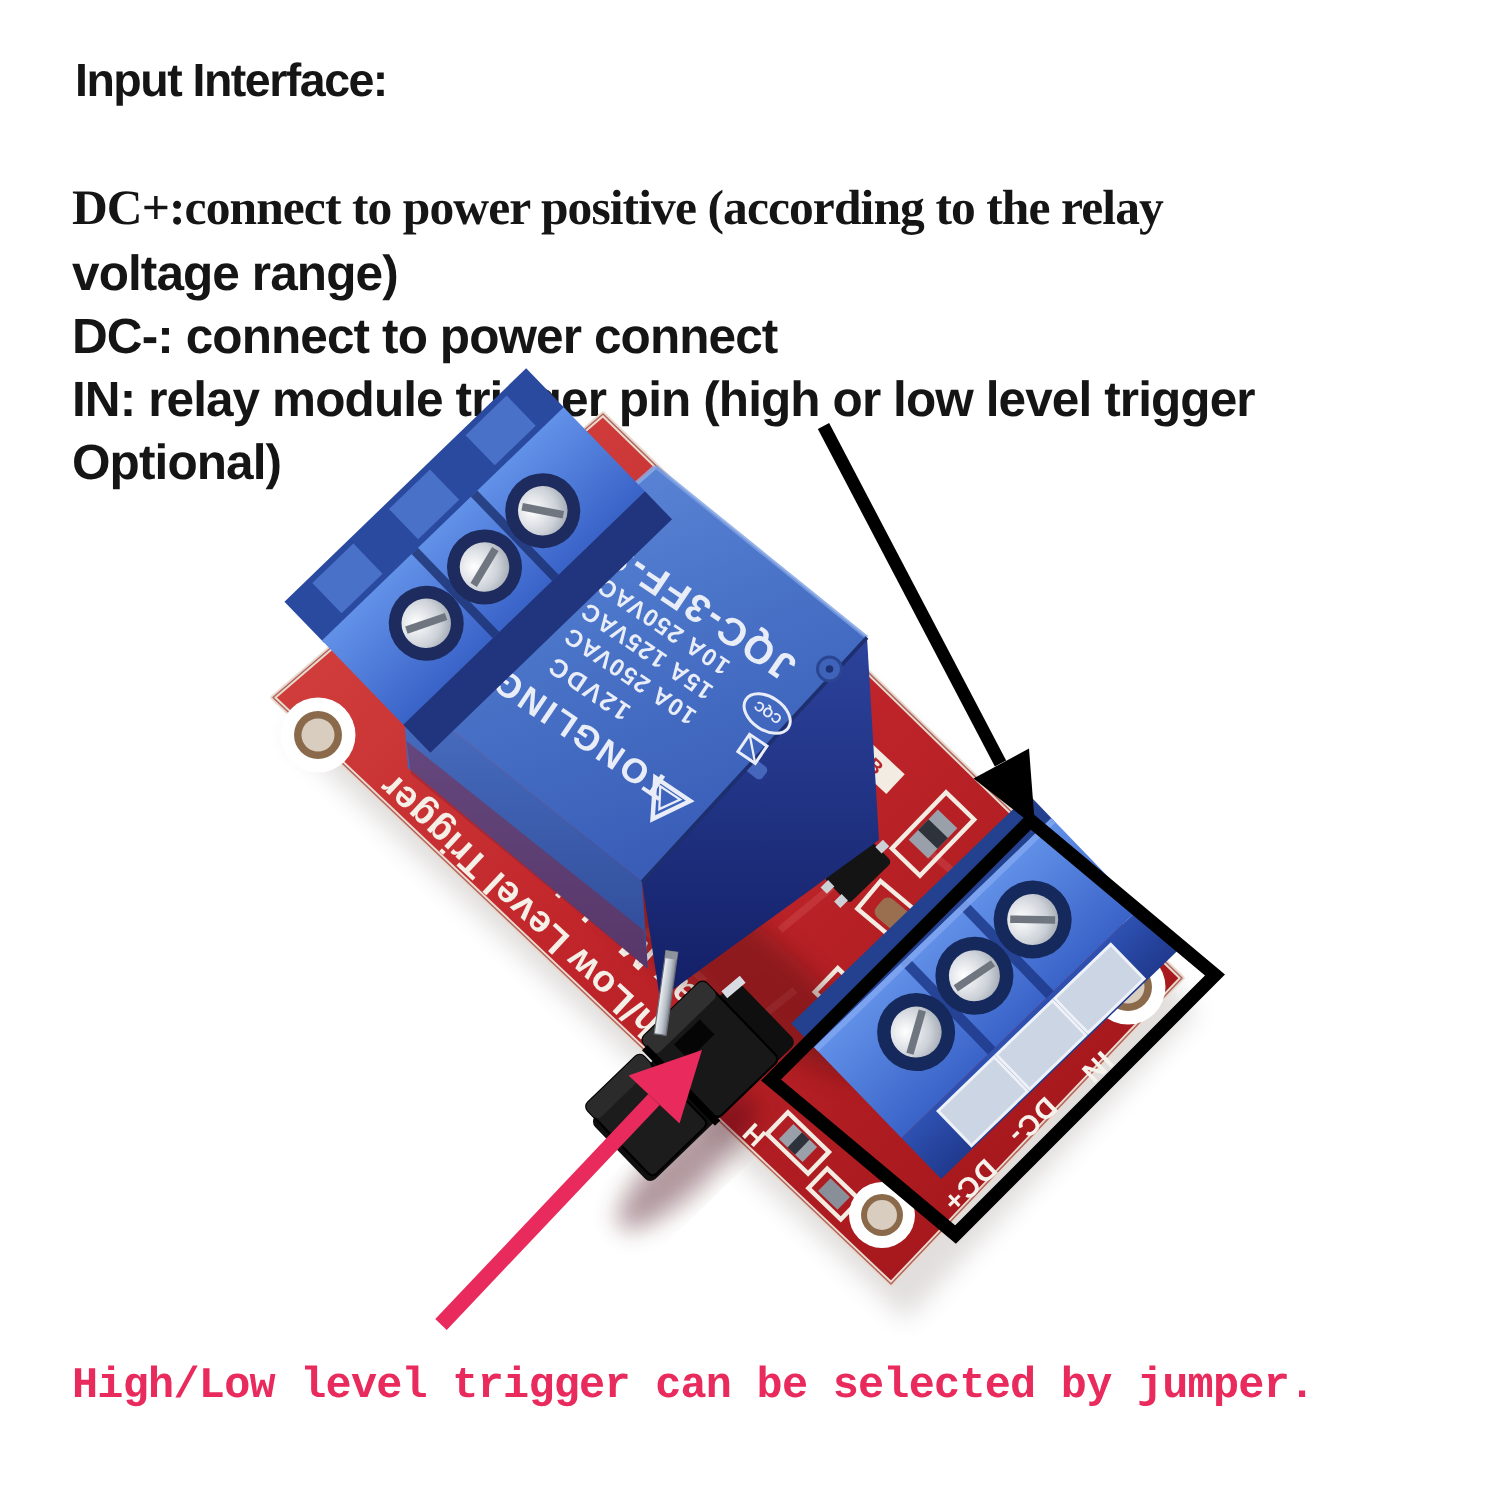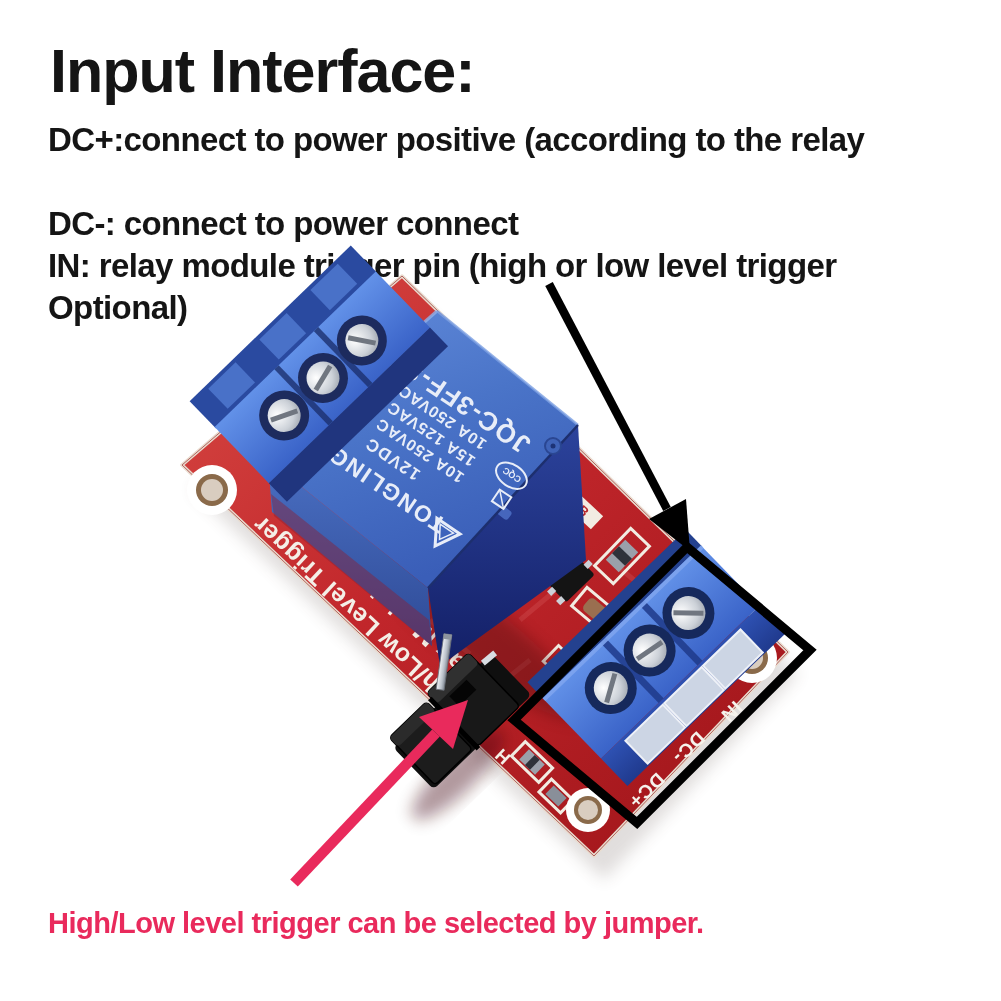--- a/index.html
+++ b/index.html
@@ -1,42 +1,43 @@
 <!DOCTYPE html>
 <html><head>
 <meta charset="utf-8">
 <style>
   html,body{margin:0;padding:0;background:#ffffff;}
   .canvas{
     position:relative;width:1001px;height:1001px;background:#fff;overflow:hidden;
     font-family:"Liberation Sans","DejaVu Sans",sans-serif;color:#111;
   }
   .title{
-    position:absolute;left:50px;top:36px;font-size:61px;font-weight:700;
+    position:absolute;left:50px;top:36px;font-size:31px;font-weight:700;
     letter-spacing:-1px;white-space:nowrap;color:#151515;
   }
   .body-line{
     position:absolute;left:48px;font-size:33px;font-weight:700;letter-spacing:-0.6px;
     white-space:nowrap;color:#151515;
   }
-  .bl-0{top:121px;} .bl-1{top:163px;} .bl-2{top:205px;} .bl-3{top:247px;} .bl-4{top:289px;text-align:center;}
+  .bl-0{top:121px;font-family:Liberation Serif, serif;} .bl-1{top:163px;} .bl-2{top:205px;} .bl-3{top:247px;} .bl-4{top:289px;text-align:center;}
   .caption{
     position:absolute;left:48px;top:907px;font-size:29px;font-weight:700;
-    letter-spacing:-0.5px;white-space:nowrap;color:#e92a5c;
+    letter-spacing:-0.5px;white-space:nowrap;color:#e92a5c;font-family:Liberation Mono, monospace;
   }
   svg{position:absolute;left:0;top:0;}
   svg text{font-family:"Liberation Sans","DejaVu Sans",sans-serif;}
 </style>
 </head>
 <body>
 
 <div class="canvas">
 
   <div class="title">Input Interface:</div>
   <div class="body-line bl-0">DC+:connect to power positive (according to the relay</div>
+  <div class="body-line bl-1">voltage range)</div>
   <div class="body-line bl-2">DC-: connect to power connect</div>
   <div class="body-line bl-3">IN: relay module trigger pin (high or low level trigger</div>
   <div class="body-line bl-4">Optional)</div>
   <div class="caption">High/Low level trigger can be selected by jumper.</div>
 
   <svg width="1001" height="1001" viewBox="0 0 1001 1001">
     <defs>
       <linearGradient id="gBoard" x1="0" y1="0" x2="1" y2="1">
         <stop offset="0" stop-color="#d84a44"></stop>
         <stop offset="0.45" stop-color="#c1262b"></stop>

